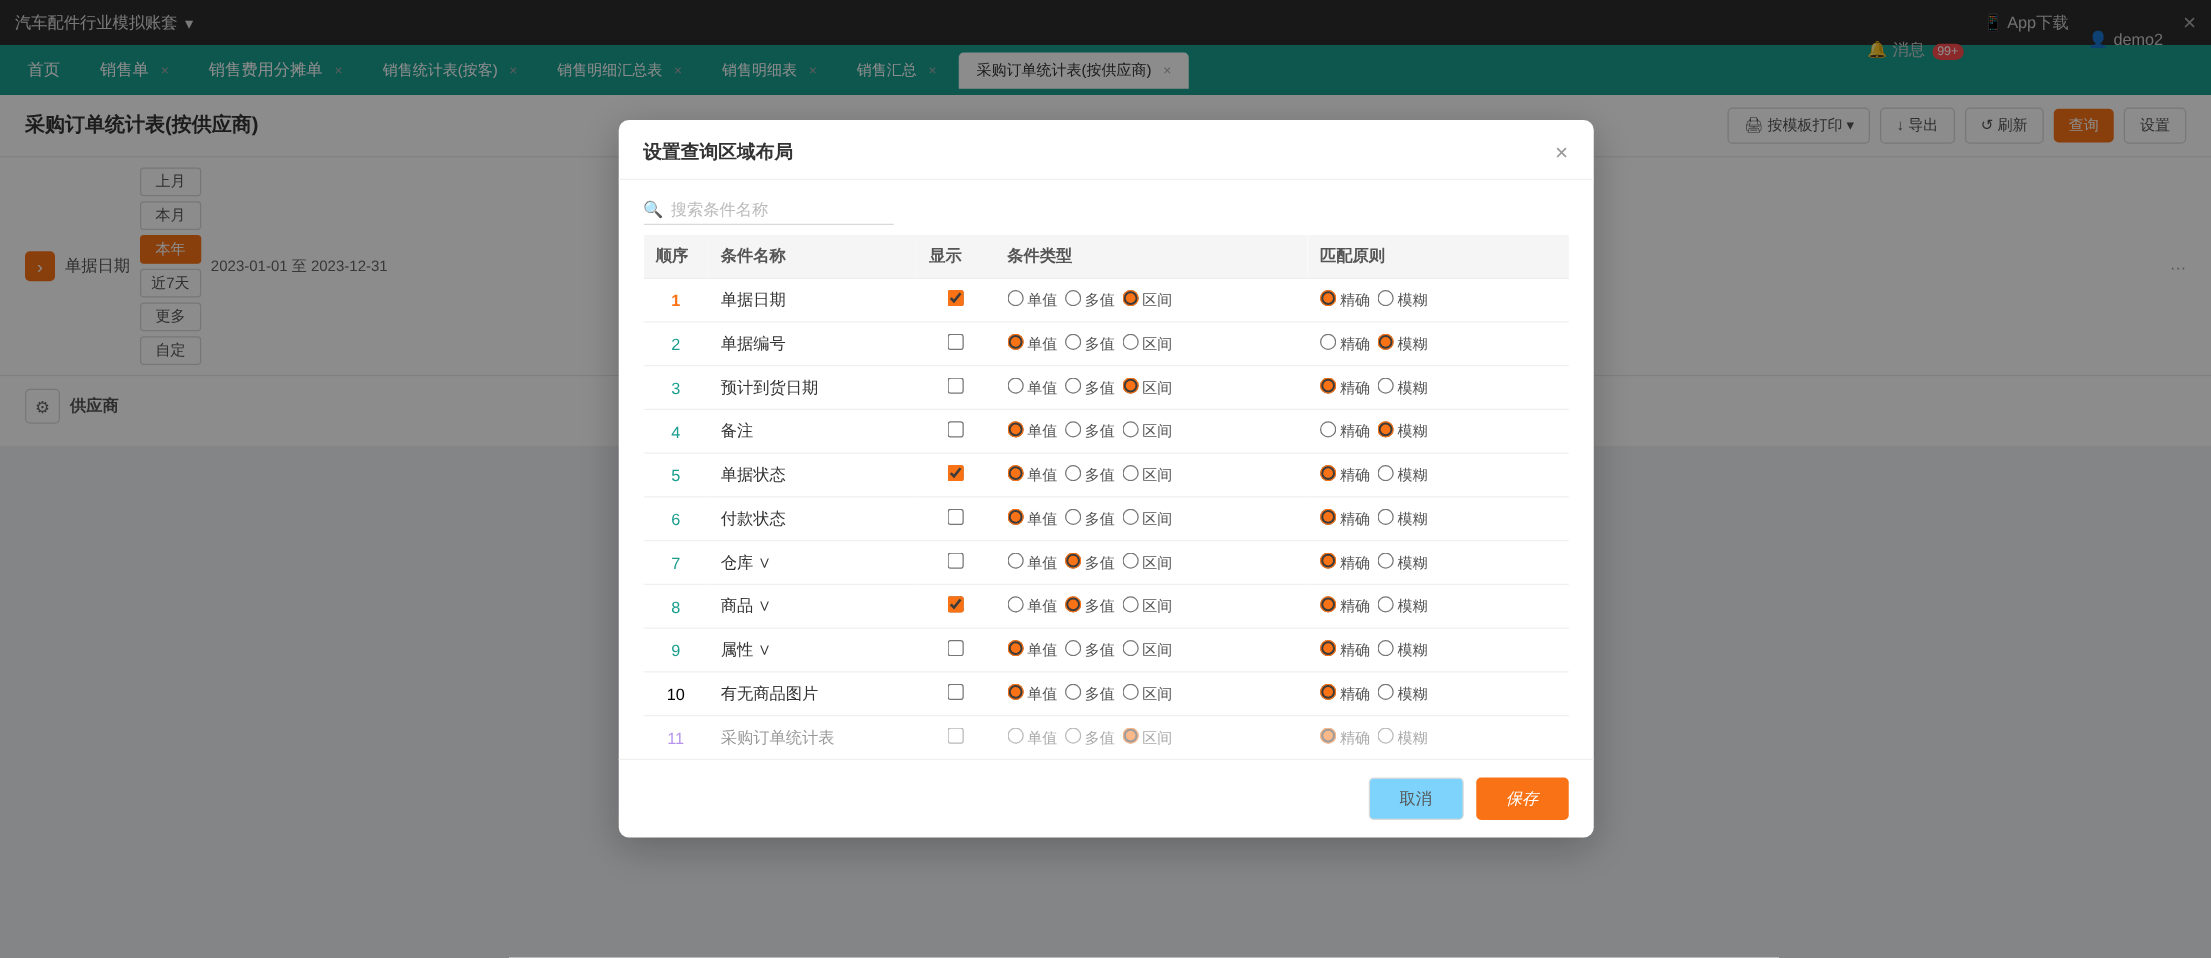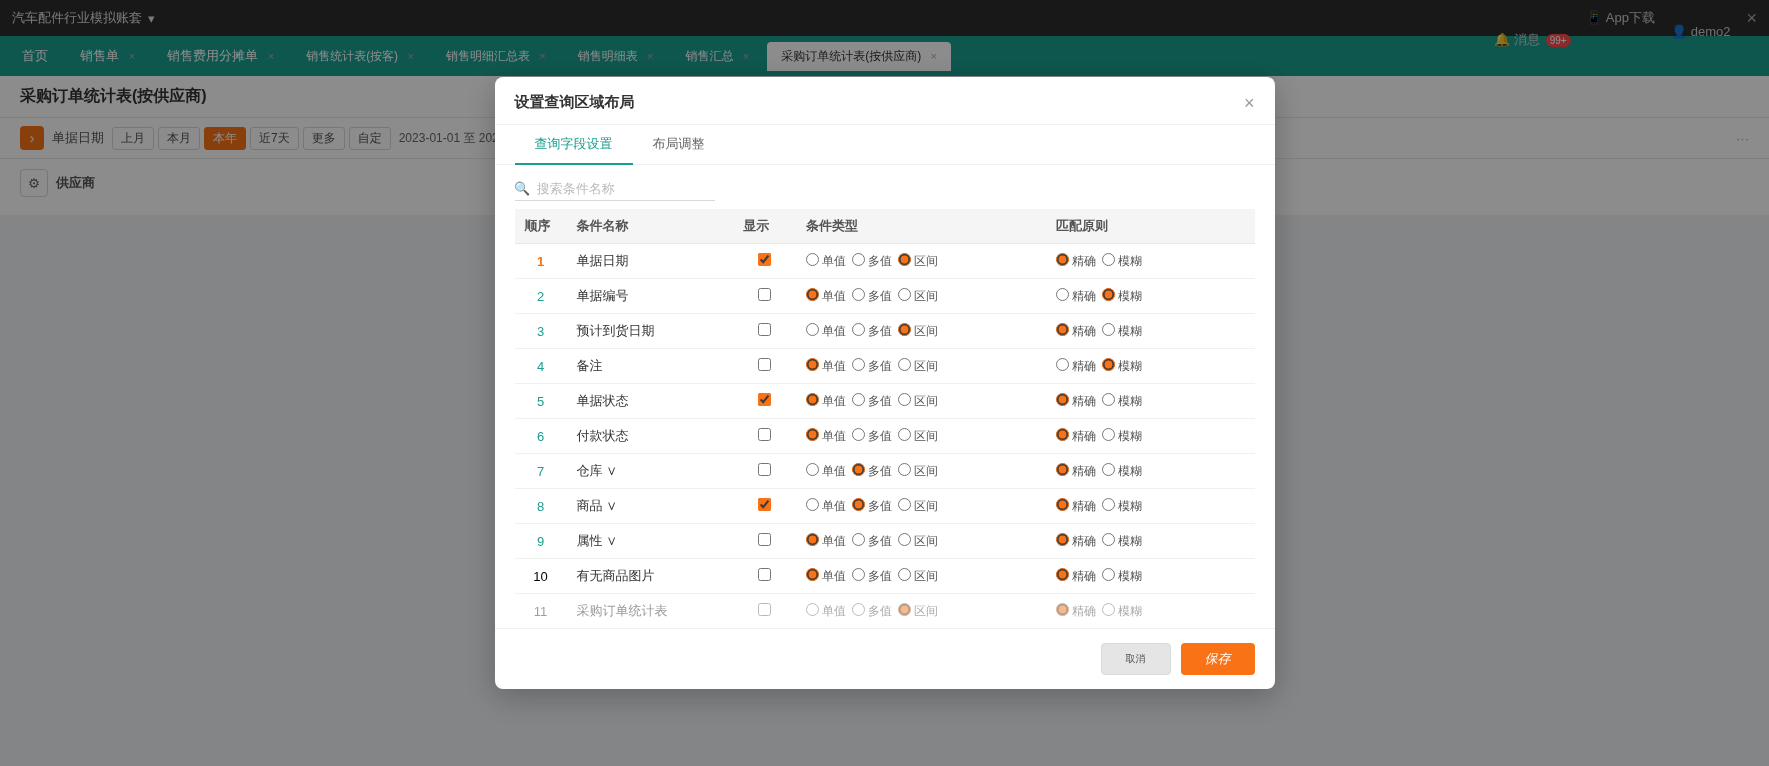--- a/index.html
+++ b/index.html
@@ -58,21 +58,21 @@
     .filter-bar {
       background: white;
       padding: 8px 20px;
       border-bottom: 1px solid #e8e8e8;
       display: flex;
       align-items: center;
       gap: 8px;
     }
     .filter-toggle { background: #f97316; color: white; border: none; width: 24px; height: 24px; border-radius: 4px; cursor: pointer; font-size: 14px; }
     .filter-label { color: #555; font-size: 13px; }
-    .filter-date-btns { display: flex; gap: 4px; }
+    .filter-date-btns { display: flex; gap: 4px; flex-direction: column; }
     .date-btn { padding: 2px 8px; border: 1px solid #d9d9d9; border-radius: 3px; cursor: pointer; font-size: 12px; color: #555; background: white; }
     .date-btn.active { background: #f97316; color: white; border-color: #f97316; }
     .date-range { font-size: 12px; color: #666; }
     .filter-dots { margin-left: auto; color: #999; cursor: pointer; }
 
     
     .table-area {
       background: white;
       margin: 0;
       padding: 10px 20px;
@@ -208,24 +208,24 @@
     .dialog-footer {
       padding: 14px 20px;
       display: flex;
       justify-content: flex-end;
       gap: 10px;
       border-top: 1px solid #f0f0f0;
     }
     .btn-cancel {
       padding: 7px 24px;
       border: 1px solid #d9d9d9;
-      background: #e5e5e5;
+      background: #7dd3fc;
       border-radius: 4px;
       cursor: pointer;
-      font-size: 10px;
+      font-size: 13px;
       color: #555;
     }
     .btn-save {
       padding: 7px 24px;
       background: #f97316;
       color: white;
       border: none;
       border-radius: 4px;
       cursor: pointer;
       font-size: 13px;
@@ -269,20 +269,33 @@
   <div class="nav-tab">销售费用分摊单 <span class="close-tab">×</span></div>
   <div class="nav-tab" style="font-size:12px;">销售统计表(按客) <span class="close-tab">×</span></div>
   <div class="nav-tab" style="font-size:12px;">销售明细汇总表 <span class="close-tab">×</span></div>
   <div class="nav-tab" style="font-size:12px;">销售明细表 <span class="close-tab">×</span></div>
   <div class="nav-tab" style="font-size:12px;">销售汇总 <span class="close-tab">×</span></div>
   <div class="nav-tab active" style="font-size:12px;text-align:right;">采购订单统计表(按供应商) <span class="close-tab">×</span></div>
 </div>
 
 <div class="page-header">
   <div class="page-title">采购订单统计表(按供应商)</div>
+  <div class="page-actions">
+    <button class="btn-outline">
+      🖨 <span>按模板打印</span> ▾
+    </button>
+    <button class="btn-outline">
+      ↓ <span>导出</span>
+    </button>
+    <button class="btn-outline">
+      ↺ <span>刷新</span>
+    </button>
+    <button class="btn-primary-sm">查询</button>
+    <button class="btn-outline">设置</button>
+  </div>
 </div>
 
 <div class="filter-bar">
   <button class="filter-toggle">›</button>
   <span class="filter-label">单据日期</span>
   <div class="filter-date-btns">
     <button class="date-btn">上月</button>
     <button class="date-btn">本月</button>
     <button class="date-btn active">本年</button>
     <button class="date-btn">近7天</button>
@@ -302,24 +315,20 @@
 </div>
 
 <div class="overlay">
   <div class="dialog">
 
     <div class="dialog-header">
       <span class="dialog-title">设置查询区域布局</span>
       <span class="dialog-close">×</span>
     </div>
 
-    <div class="dialog-tabs">
-      <div class="dialog-tab active">查询字段设置</div>
-      <div class="dialog-tab">布局调整</div>
-    </div>
 
     <div class="dialog-search">
       <div class="search-box">
         <span style="color:#bbb;">🔍</span>
         <input type="text" placeholder="搜索条件名称" style="">
       </div>
     </div>
 
     <div class="dialog-table-wrap">
       <table class="dialog-table">
@@ -507,21 +516,21 @@
                 </div>
               </td>
               <td class="match-col">
                 <div class="radio-group">
                   <label class="radio-item"><input type="radio" name="match-9" checked="" style="">精确</label>
                   <label class="radio-item"><input type="radio" name="match-9" style="">模糊</label>
                 </div>
               </td>
             </tr>
             <tr class="faded">
-              <td class="seq-col"><span style="color: #404040;">11</span></td>
+              <td class="seq-col"><span style="color: #6d28d9;">11</span></td>
               <td class="name-col">采购订单统计表</td>
               <td class="show-col"><span class="check-item"><input type="checkbox" style=""></span></td>
               <td class="type-col">
                 <div class="radio-group">
                   <label class="radio-item"><input type="radio" name="type-10" style="">单值</label>
                   <label class="radio-item"><input type="radio" name="type-10" style="">多值</label>
                   <label class="radio-item"><input type="radio" name="type-10" checked="" style="">区间</label>
                 </div>
               </td>
               <td class="match-col">

